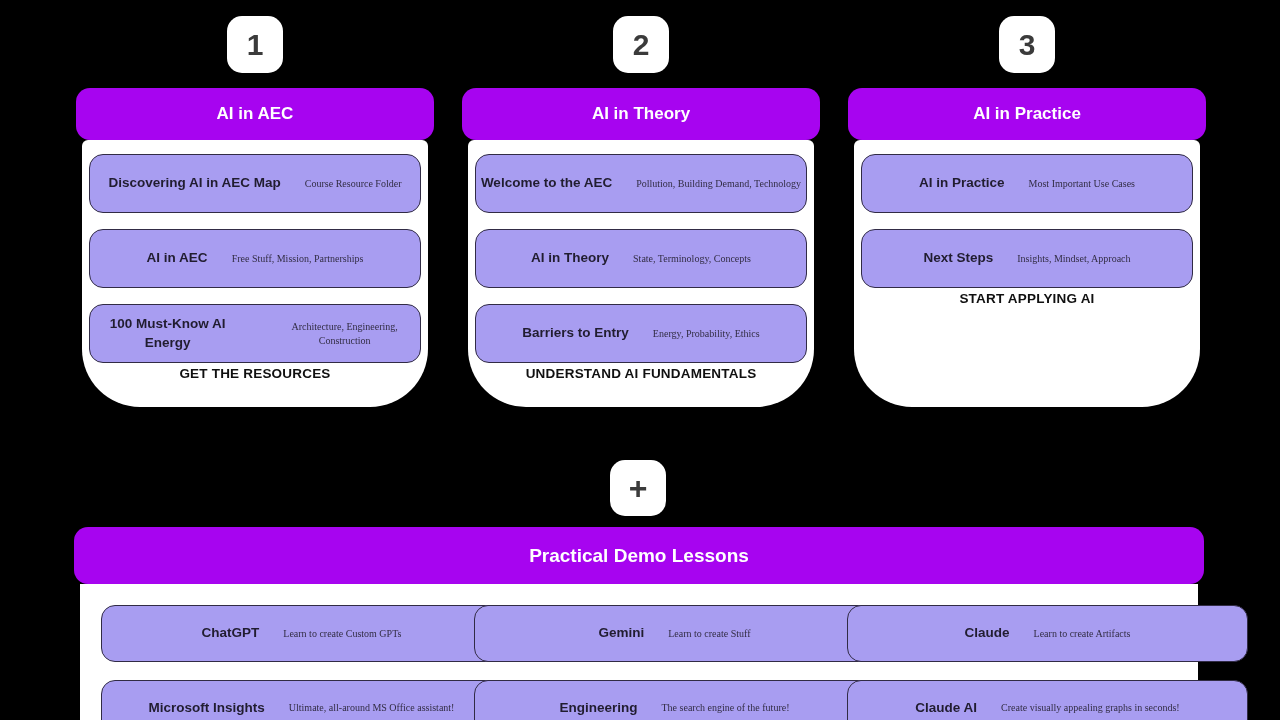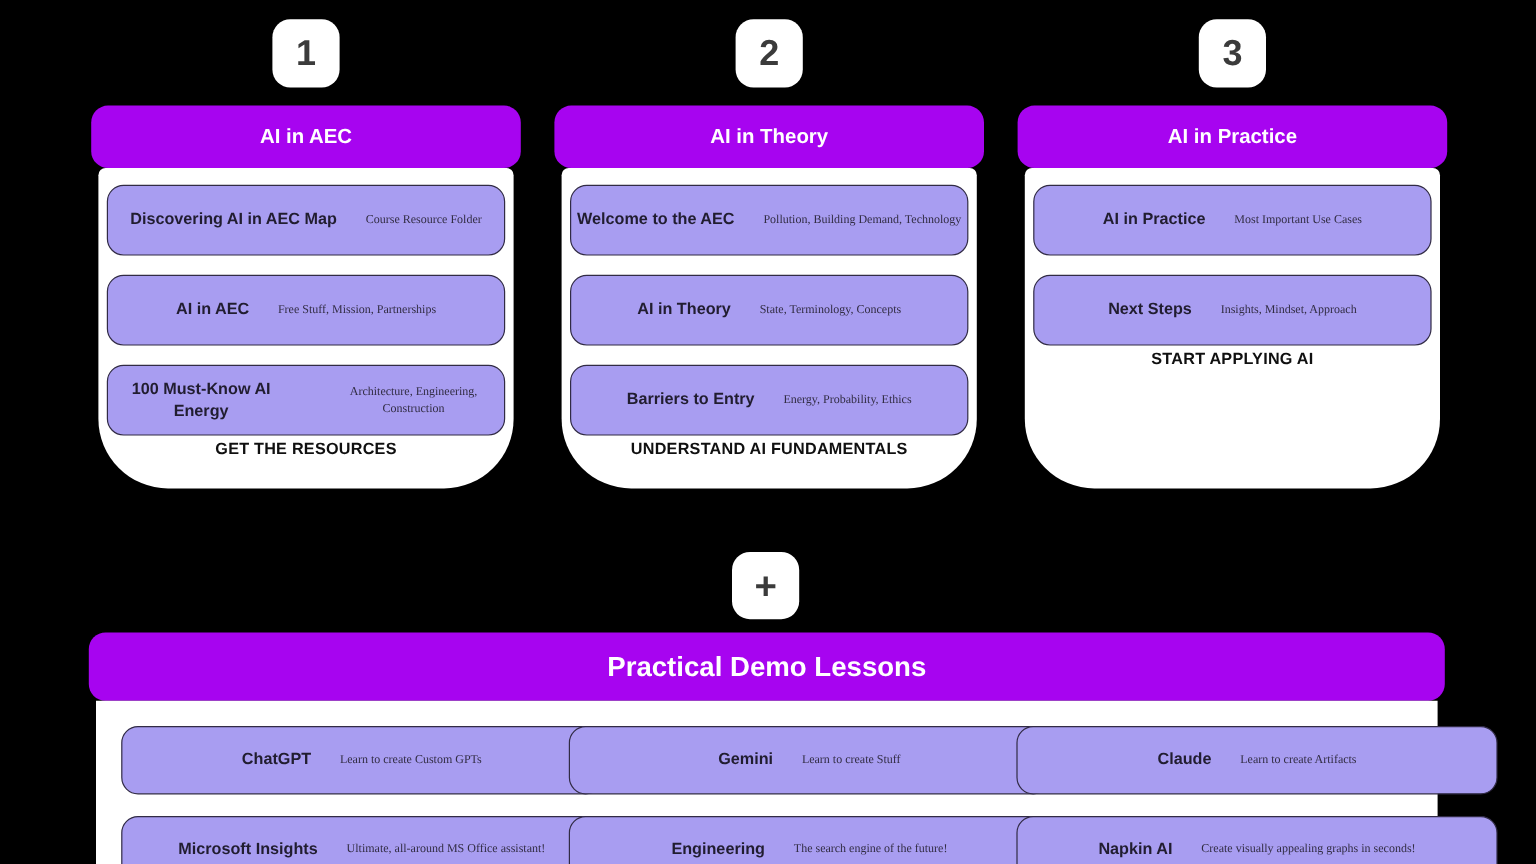--- a/index.html
+++ b/index.html
@@ -90,21 +90,21 @@
     display:flex;align-items:center;justify-content:center;
     font-size:32px;font-weight:bold;color:var(--badge-text);
     line-height:1;
   }
   .bonus-header{
     position:absolute;left:74px;top:527px;
     width:1130px;height:57px;
     background:var(--header-purple);
     border-radius:14px;
     display:flex;align-items:center;justify-content:center;
-    color:#ffffff;font-size:23px;font-weight:bold;
+    color:#ffffff;font-size:19px;font-weight:bold;
   }
   .bonus-body{
     position:absolute;left:80px;top:584px;
     width:1118px;height:160px;
     background:var(--surface);
     border-radius:0 0 6px 6px;
     padding:21px 0 0 21px;
     display:grid;
     grid-template-columns:repeat(3,334px);
     column-gap:39px;row-gap:10px;
@@ -196,18 +196,18 @@
     </div>
     <div class="node-card">
       <div class="node-title">Microsoft Insights</div>
       <div class="node-subtitle">Ultimate, all-around MS Office assistant!</div>
     </div>
     <div class="node-card">
       <div class="node-title">Engineering</div>
       <div class="node-subtitle">The search engine of the future!</div>
     </div>
     <div class="node-card">
-      <div class="node-title">Napkin AI</div>
+      <div class="node-title">Claude AI</div>
       <div class="node-subtitle">Create visually appealing graphs in seconds!</div>
     </div>
   </div>
 
 </div>
 
 </body></html>

